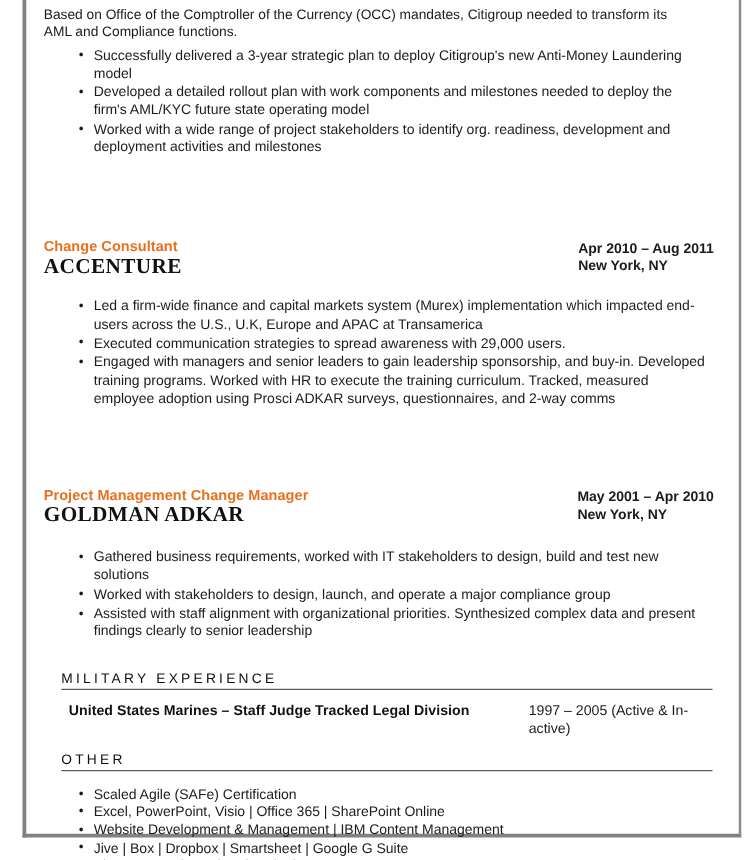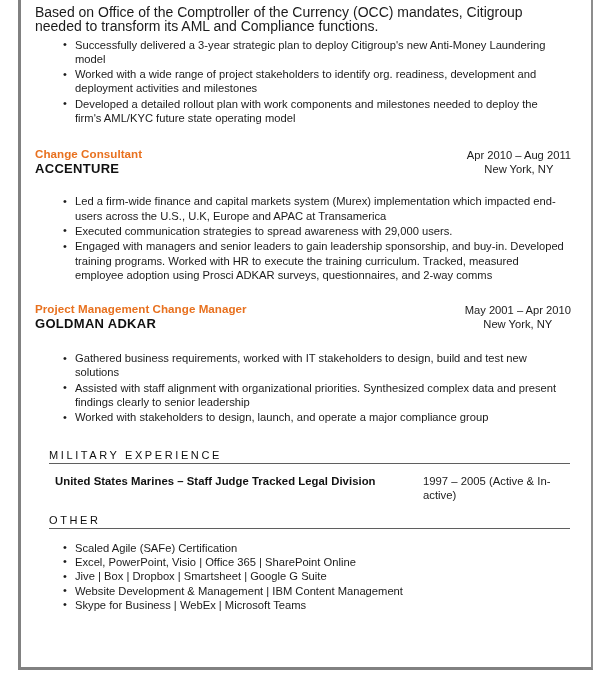--- a/index.html
+++ b/index.html
@@ -35,21 +35,21 @@
     left: 0;
     top: 0;
     right: 0;
     bottom: 0;
     padding: 7px 20px 0 14px;
     box-sizing: border-box;
   }
 
   
   .para {
-    font-size: 14px;
+    font-size: 11px;
     line-height: 14.3px;
     color: #1b1b1b;
     margin: 0 0 3px 0;
     max-width: 520px;
   }
 
   ul.bullets {
     list-style: none;
     margin: 4px;
     padding: 0;
@@ -71,40 +71,43 @@
     font-size: 11px;
     color: #1b1b1b;
   }
   ul.bullets.tight > li { margin-bottom: 0; }
 
   
   .job {
     display: flex;
     justify-content: space-between;
     align-items: flex-start;
+    margin-top: 44px;
   }
   .job-left { flex: 1 1 auto; }
   .job-right {
     flex: 0 0 auto;
-    text-align: center;
+    text-align: left;
     padding-top: 1px;
+    font-weight: bold;
   }
   .job-title {
     color: #E8711F;
     font-size: 11.6px;
     font-weight: bold;
     line-height: 14px;
     letter-spacing: 0.05px;
   }
   .job-company {
     color: #111111;
-    font-size: 13px;
+    font-size: 17px;
     font-weight: bold;
     line-height: 15px;
     letter-spacing: 0.3px;
+    font-family: Liberation Serif, serif;
   }
   .job-dates,
   .job-location {
     color: #1b1b1b;
     font-size: 11.2px;
     line-height: 14px;
   }
 
   
   .section-head {
@@ -153,22 +156,22 @@
 </head>
 <body>
 
 <div id="page-shell">
   <div id="page-body">
 
     <p class="para">Based on Office of the Comptroller of the Currency (OCC) mandates, Citigroup needed to transform its AML and Compliance functions.</p>
 
     <ul class="bullets">
       <li>Successfully delivered a 3-year strategic plan to deploy Citigroup's new Anti-Money Laundering model</li>
+      <li>Developed a detailed rollout plan with work components and milestones needed to deploy the firm's AML/KYC future state operating model</li>
       <li>Worked with a wide range of project stakeholders to identify org. readiness, development and deployment activities and milestones</li>
-      <li>Developed a detailed rollout plan with work components and milestones needed to deploy the firm's AML/KYC future state operating model</li>
     </ul>
 
     <div class="sp-18"></div>
 
     <div class="job">
       <div class="job-left">
         <div class="job-title">Change Consultant</div>
         <div class="job-company">ACCENTURE</div>
       </div>
       <div class="job-right">
@@ -195,22 +198,22 @@
       <div class="job-right">
         <div class="job-dates">May 2001 – Apr 2010</div>
         <div class="job-location">New York, NY</div>
       </div>
     </div>
 
     <div class="sp-16"></div>
 
     <ul class="bullets">
       <li>Gathered business requirements, worked with IT stakeholders to design, build and test new solutions</li>
+      <li>Worked with stakeholders to design, launch, and operate a major compliance group</li>
       <li>Assisted with staff alignment with organizational priorities. Synthesized complex data and present findings clearly to senior leadership</li>
-      <li>Worked with stakeholders to design, launch, and operate a major compliance group</li>
     </ul>
 
     <div class="sp-20"></div>
 
     <div class="section-head">MILITARY EXPERIENCE</div>
     <div class="rule"></div>
 
     <div class="sp-10"></div>
 
     <div class="mil-row">
@@ -221,19 +224,19 @@
     <div class="sp-12"></div>
 
     <div class="section-head">OTHER</div>
     <div class="rule"></div>
 
     <div class="sp-8"></div>
 
     <ul class="bullets tight">
       <li>Scaled Agile (SAFe) Certification</li>
       <li>Excel, PowerPoint, Visio | Office 365 | SharePoint Online</li>
+      <li>Website Development &amp; Management | IBM Content Management</li>
       <li>Jive | Box | Dropbox | Smartsheet | Google G Suite</li>
-      <li>Website Development &amp; Management | IBM Content Management</li>
       <li>Skype for Business | WebEx | Microsoft Teams</li>
     </ul>
 
   </div>
 </div>
 
 </body></html>

